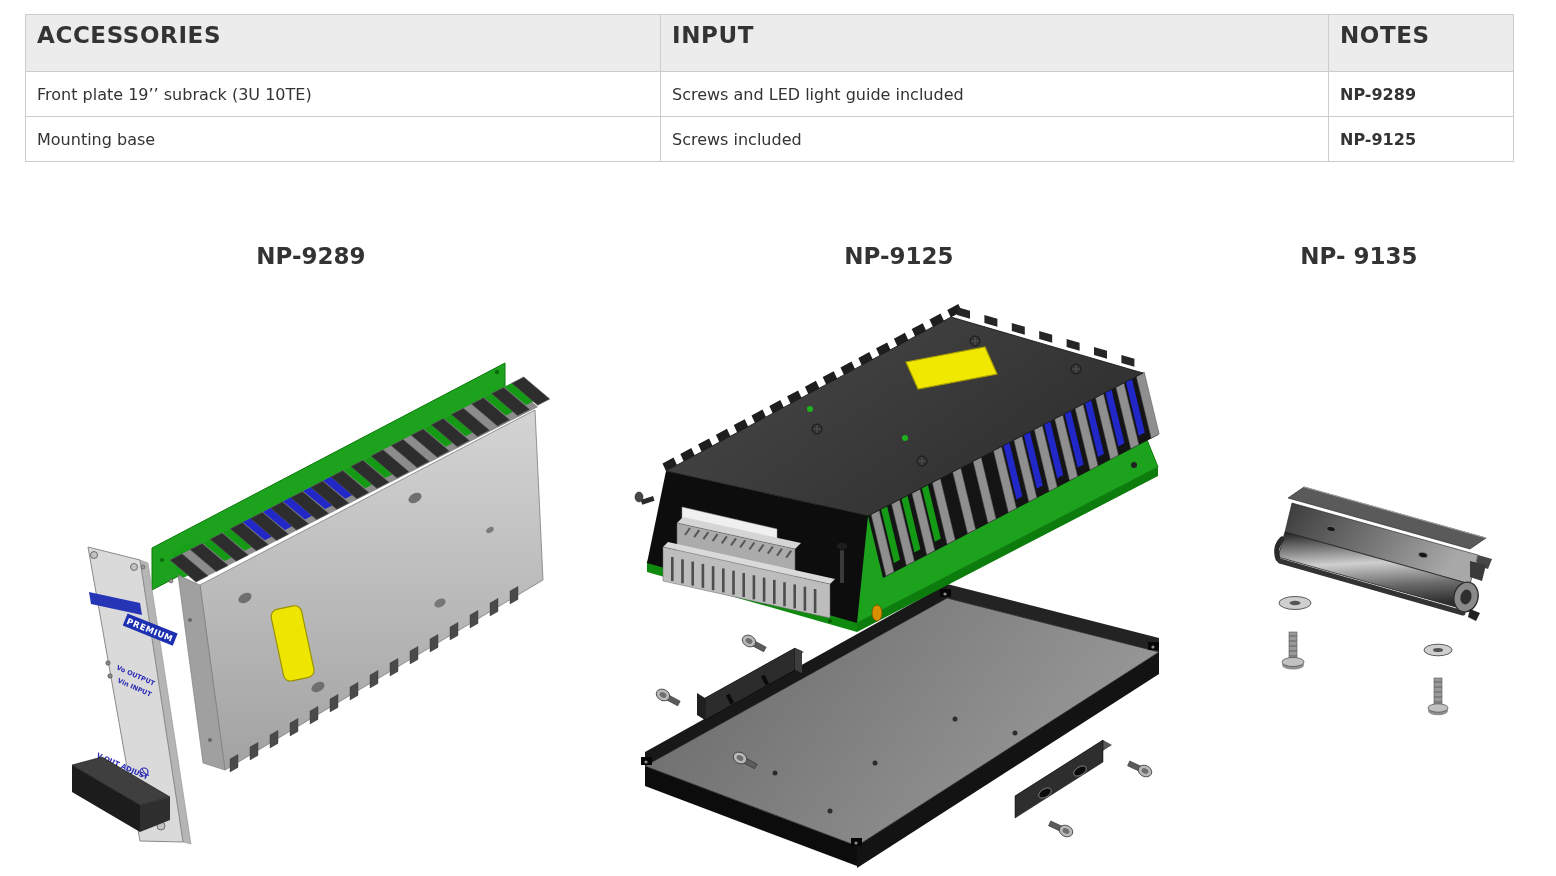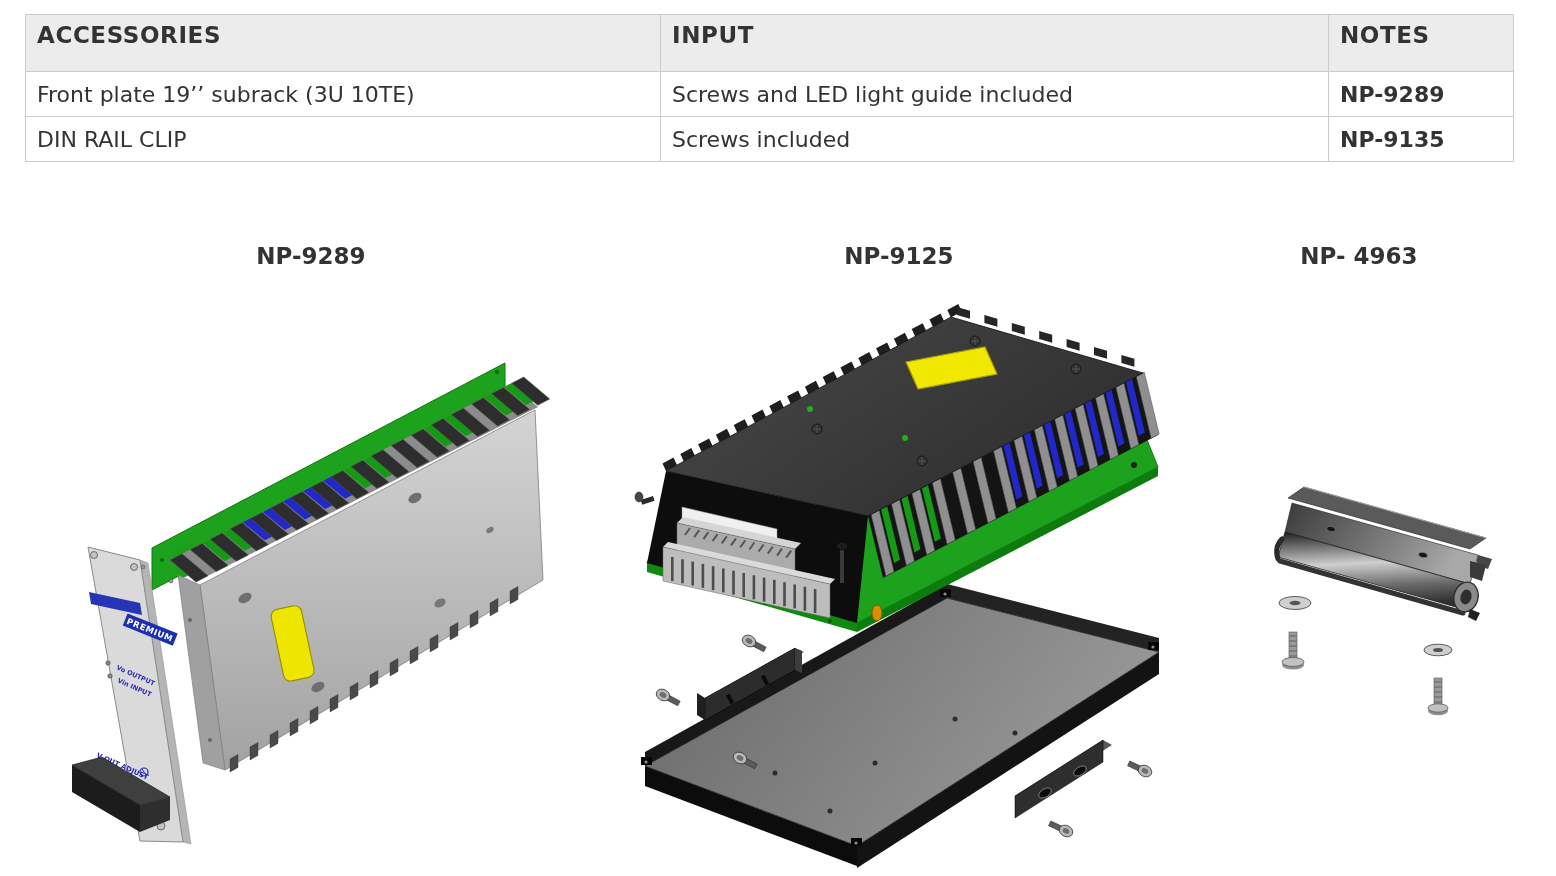--- a/index.html
+++ b/index.html
@@ -1,21 +1,21 @@
 <!DOCTYPE html>
 <html><head>
 <meta charset="utf-8">
 <style>
   html,body{margin:0;padding:0;background:#fff;}
   .page{position:relative;width:1556px;height:876px;background:#ffffff;overflow:hidden;
         font-family:"DejaVu Sans","Liberation Sans",sans-serif;color:#333333;}
   table.acc{position:absolute;left:25px;top:14px;width:1488px;border-collapse:collapse;table-layout:fixed;}
   table.acc th{background:#ececec;text-align:left;font-size:23px;font-weight:bold;height:40px;
         padding:0 0 16px 11px;border:1px solid #cccccc;letter-spacing:0.6px;color:#333;}
-  table.acc td{font-size:22px;height:44px;padding:0 0 0 11px;border:1px solid #cccccc;
+  table.acc td{font-size:16px;height:44px;padding:0 0 0 11px;border:1px solid #cccccc;
         background:#ffffff;color:#333;white-space:nowrap;overflow:hidden;}
   table.acc td.code{font-weight:bold;}
   .col-a{width:635px;} .col-n{width:668px;} .col-c{width:185px;}
   .cap{position:absolute;top:243px;width:200px;text-align:center;font-size:23px;font-weight:bold;color:#333;}
   .cap1{left:211px;} .cap2{left:799px;} .cap3{left:1259px;}
   svg{position:absolute;}
   #fig1{left:30px;top:320px;} #fig2{left:625px;top:295px;} #fig3{left:1230px;top:465px;}
 </style>
 </head>
 <body>
@@ -33,30 +33,30 @@
       <th>ACCESSORIES</th>
       <th>INPUT</th>
       <th>NOTES</th>
     </tr>
     <tr>
       <td>Front plate 19’’ subrack (3U 10TE)</td>
       <td>Screws and LED light guide included</td>
       <td class="code">NP-9289</td>
     </tr>
     <tr>
-      <td>DIN RAIL CLIP</td>
+      <td>Mounting base</td>
       <td>Screws included</td>
-      <td class="code">NP-9135</td>
+      <td class="code">NP-9125</td>
     </tr>
   </tbody>
     </table>
 
   <div class="cap cap1">NP-9289</div>
   <div class="cap cap2">NP-9125</div>
-  <div class="cap cap3">NP- 4963</div>
+  <div class="cap cap3">NP- 9135</div>
 
   <svg id="fig1" width="560" height="556" viewBox="0 0 560 556">
     <defs>
       <linearGradient id="gMetal1" x1="0" y1="0" x2="0" y2="1">
         <stop offset="0" stop-color="#d4d4d4"></stop>
           <stop offset="1" stop-color="#a2a2a2"></stop>
       </linearGradient>
       <path id="f1" d="M0 0 L12 -6.2 L38 15.8 L26 22 Z" fill="#2d2d2d" stroke="#555" stroke-width="0.6"></path>
       <path id="gB" d="M0 0 l8 -4.2 l22 18 l-8 4.2 z" fill="#2228c8"></path>
       <path id="gG" d="M0 0 l8 -4.2 l22 18 l-8 4.2 z" fill="#159a15"></path>

